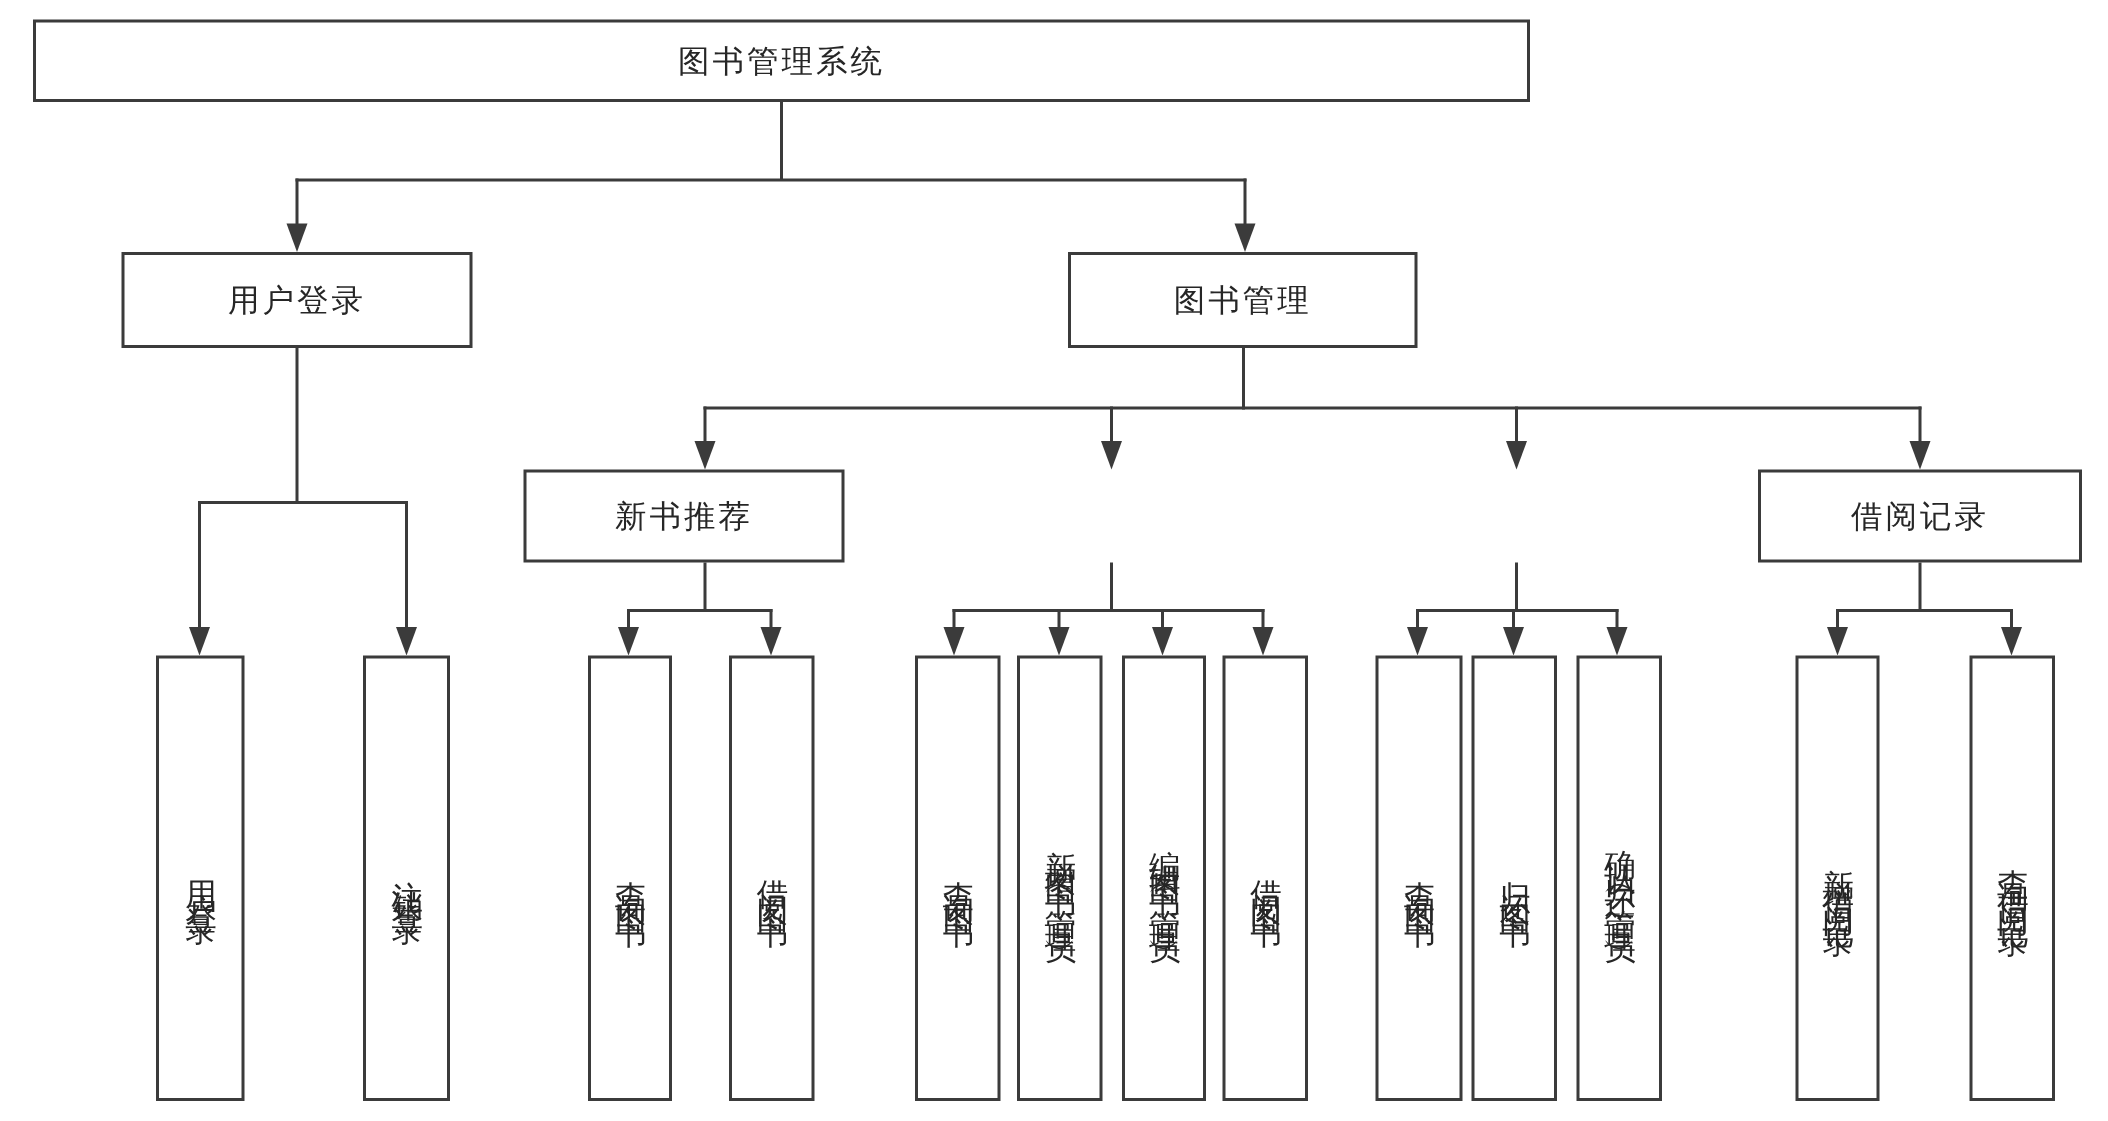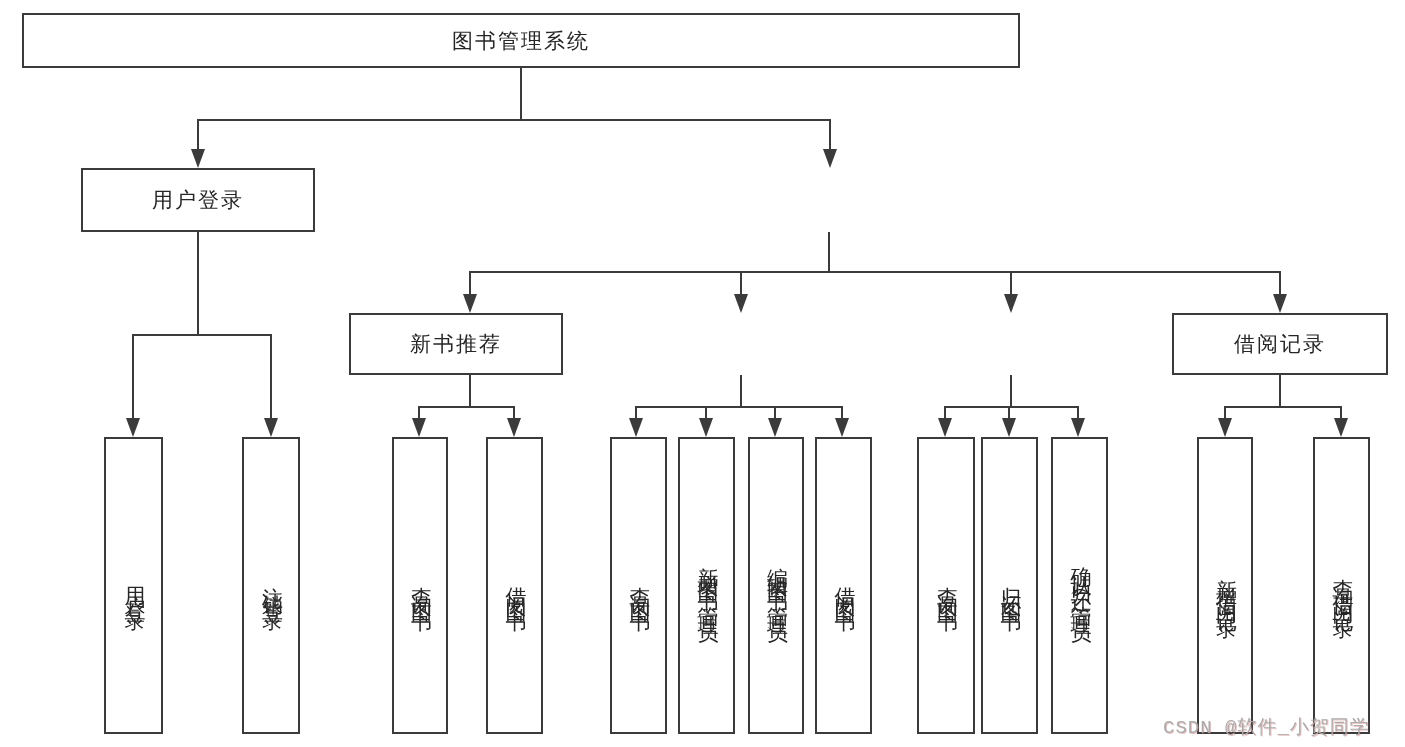--- a/index.html
+++ b/index.html
@@ -4,21 +4,21 @@
 <style>
   :root{
     --line:#3b3b3b;
     --text:#262626;
     --bg:#ffffff;
     --wm:#ababab;
   }
   html,body{margin:0;padding:0;background:var(--bg);}
   .stage{
     position:relative;width:1405px;height:747px;background:var(--bg);
-    font-family:Liberation Mono, monospace;color:var(--text);
+    font-family:Liberation Serif, serif;color:var(--text);
     overflow:hidden;
   }
   .box{
     position:absolute;border:2px solid var(--line);background:#fff;
     display:flex;align-items:center;justify-content:center;box-sizing:border-box;
   }
   .box span{white-space:nowrap;}
   .hbox span{font-size:21px;letter-spacing:2px;}
   .root{font-size:22px;}
   .leaf{top:437px;height:297px;}
@@ -51,20 +51,23 @@
 
   <i class="vl" style="left:520px;top:68px;height:52px"></i>
   <i class="hl" style="left:197px;top:119px;width:634px"></i>
   <i class="vl" style="left:197px;top:119px;height:32px"></i>
   <i class="vl" style="left:829px;top:119px;height:32px"></i>
   <i class="ar" style="left:191px;top:149px"></i>
   <i class="ar" style="left:823px;top:149px"></i>
 
   <div class="box hbox" style="left:81px;top:168px;width:234px;height:64px">
     <span>用户登录</span>
+  </div>
+  <div class="box hbox" style="left:712px;top:168px;width:233px;height:64px">
+    <span>图书管理</span>
   </div>
 
   <i class="vl" style="left:197px;top:232px;height:104px"></i>
   <i class="hl" style="left:132px;top:334px;width:140px"></i>
   <i class="vl" style="left:132px;top:334px;height:85px"></i>
   <i class="vl" style="left:270px;top:334px;height:85px"></i>
   <i class="ar" style="left:126px;top:418px"></i>
   <i class="ar" style="left:264px;top:418px"></i>
 
   <i class="vl" style="left:828px;top:232px;height:41px"></i>
@@ -156,15 +159,14 @@
     <span>确认归还（管理员）</span>
   </div>
 
   <div class="box leaf" style="left:1197px;width:56px">
     <span>新增借阅记录</span>
   </div>
   <div class="box leaf" style="left:1313px;width:57px">
     <span>查询借阅记录</span>
   </div>
 
-  <div class="watermark">CSDN @软件_小贺同学</div>
 
 </div>
 
 </body></html>

